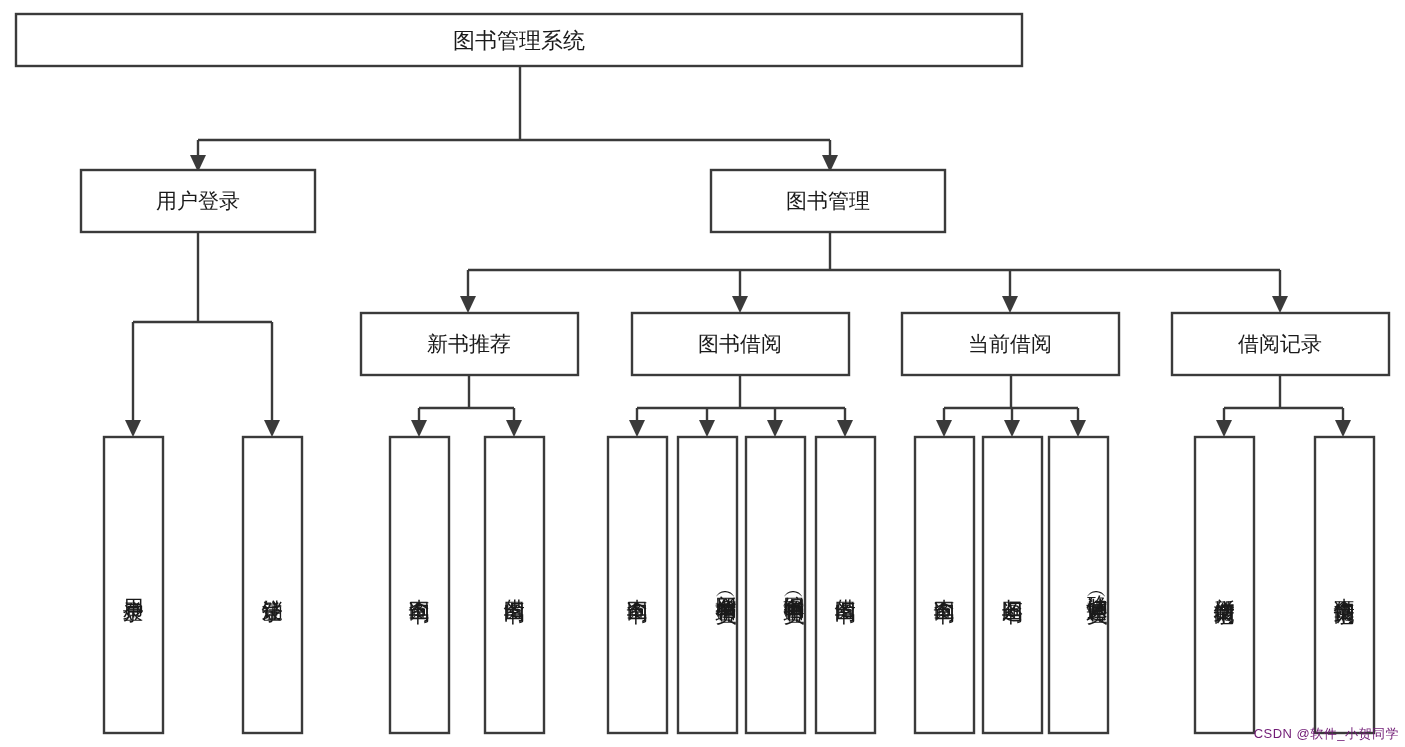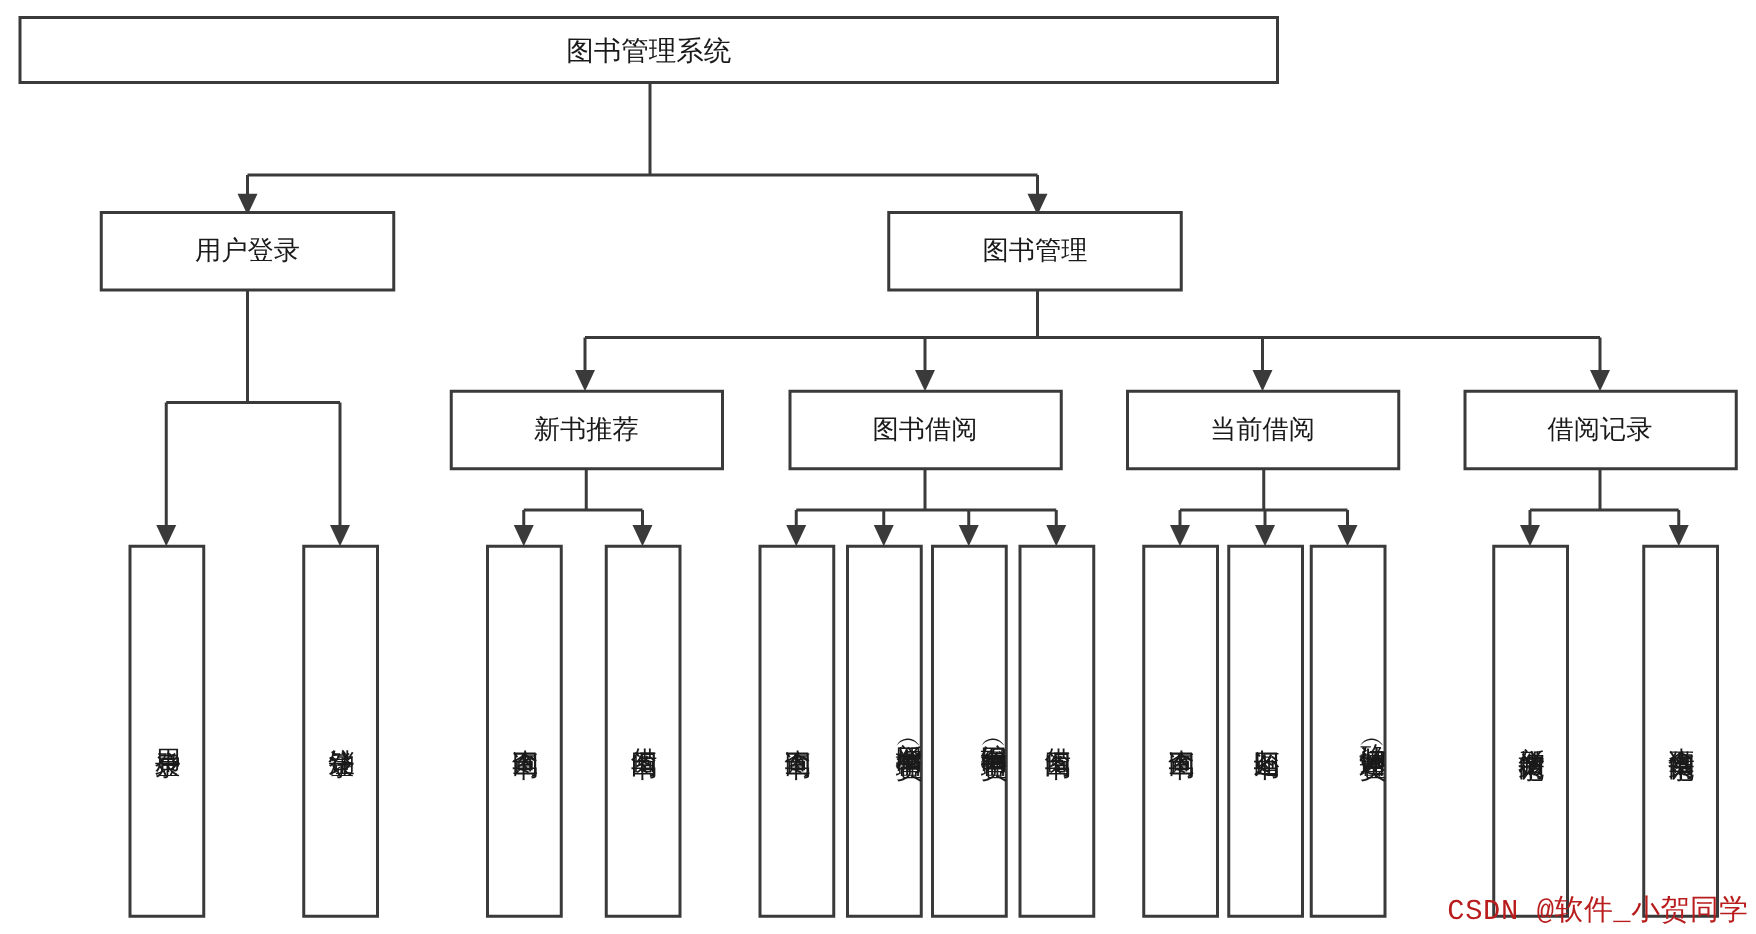--- a/index.html
+++ b/index.html
@@ -66,23 +66,23 @@
     display: flex;
     align-items: center;
     justify-content: center;
     pointer-events: none;
     user-select: none;
   }
   .watermark {
     position: absolute;
     right: 6px;
     bottom: 4px;
-    font-family: Liberation Mono, monospace;
-    font-size: 23px;
-    color: #b91c1c;
+    font-family: Liberation Sans, sans-serif;
+    font-size: 13px;
+    color: #701a75;
     letter-spacing: 0.5px;
     white-space: nowrap;
   }
 </style>
 </head>
 <body>
 
 <div id="diagram-root">
 
   <svg class="diagram" viewBox="0 0 1405 747" xmlns="http://www.w3.org/2000/svg">

